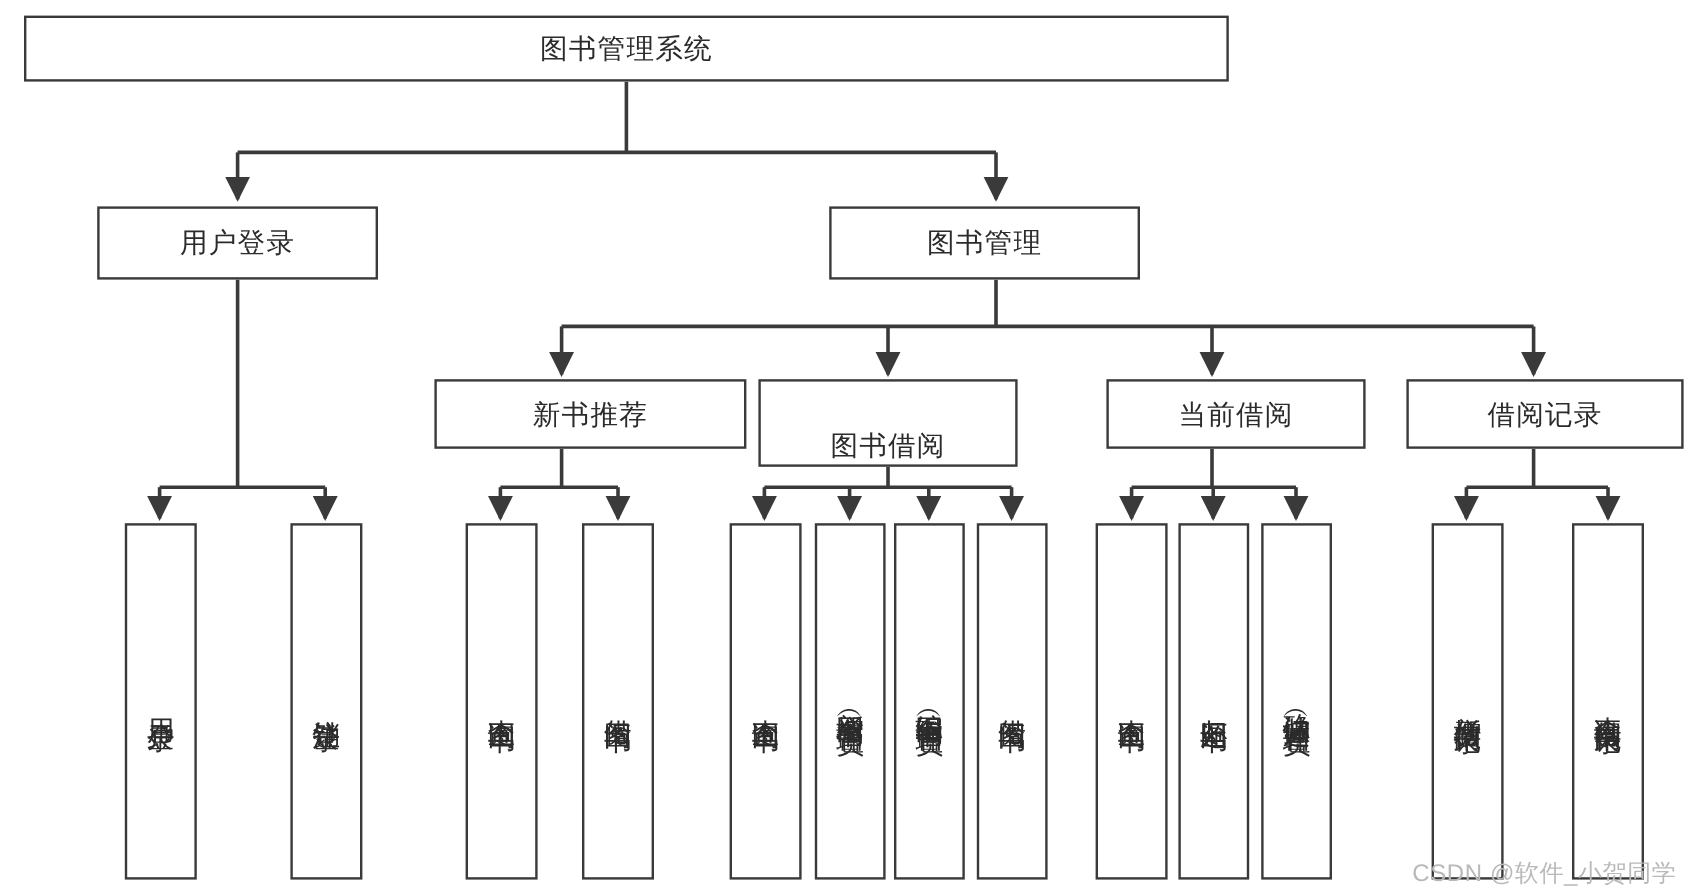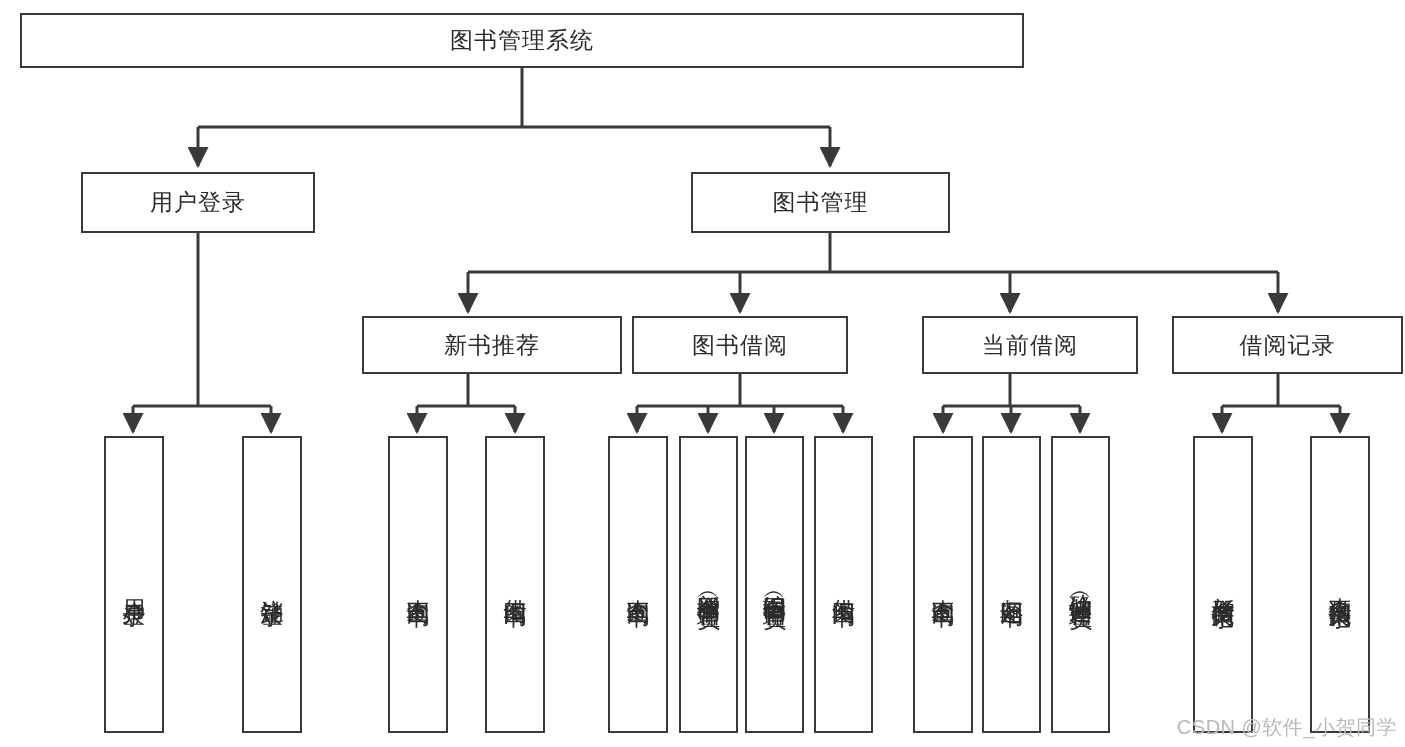--- a/index.html
+++ b/index.html
@@ -127,21 +127,21 @@
   <div class="node horiz" style="left:81px; top:172px; width:234px; height:61px;">
     <span>用户登录</span>
   </div>
   <div class="node horiz" style="left:691px; top:172px; width:259px; height:61px;">
     <span>图书管理</span>
   </div>
 
   <div class="node horiz" style="left:362px; top:316px; width:260px; height:58px;">
     <span>新书推荐</span>
   </div>
-  <div class="node horiz" style="left:632px; top:316px; width:216px; height:58px;">
+  <div class="node horiz" style="left:632px; top:316px; width:216px; height:73px;align-items:flex-end;">
     <span>图书借阅</span>
   </div>
   <div class="node horiz" style="left:902px; top:316px; width:216px; height:58px;margin-left:20px;">
     <span>当前借阅</span>
   </div>
   <div class="node horiz" style="left:1172px; top:316px; width:231px; height:58px;">
     <span>借阅记录</span>
   </div>
 
   <div class="node vert" style="left:104px; top:436px; width:60px; height:297px;">

